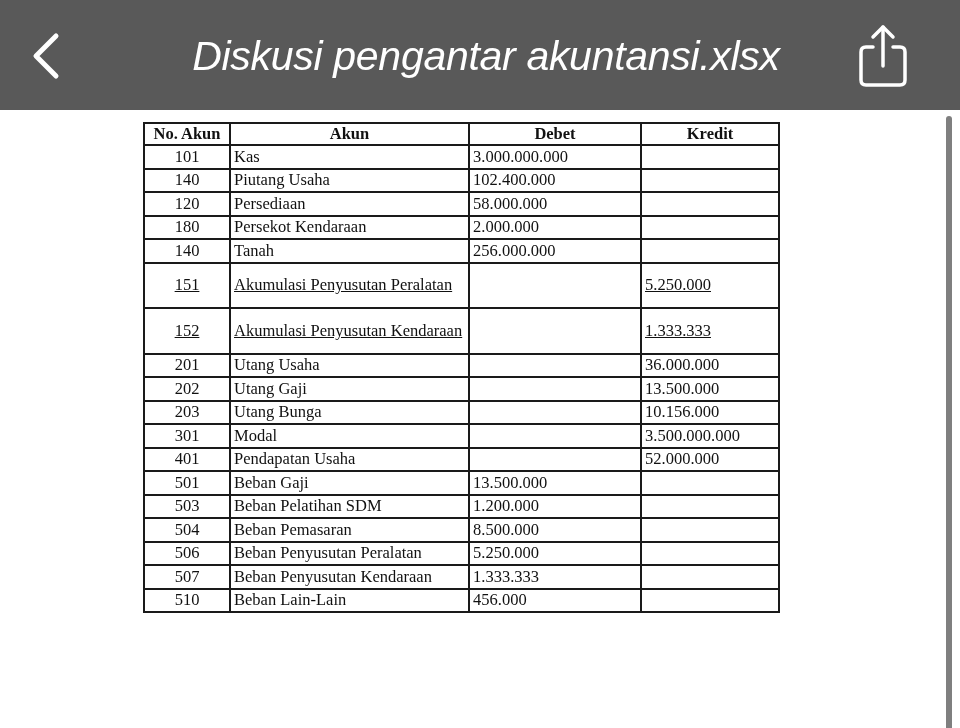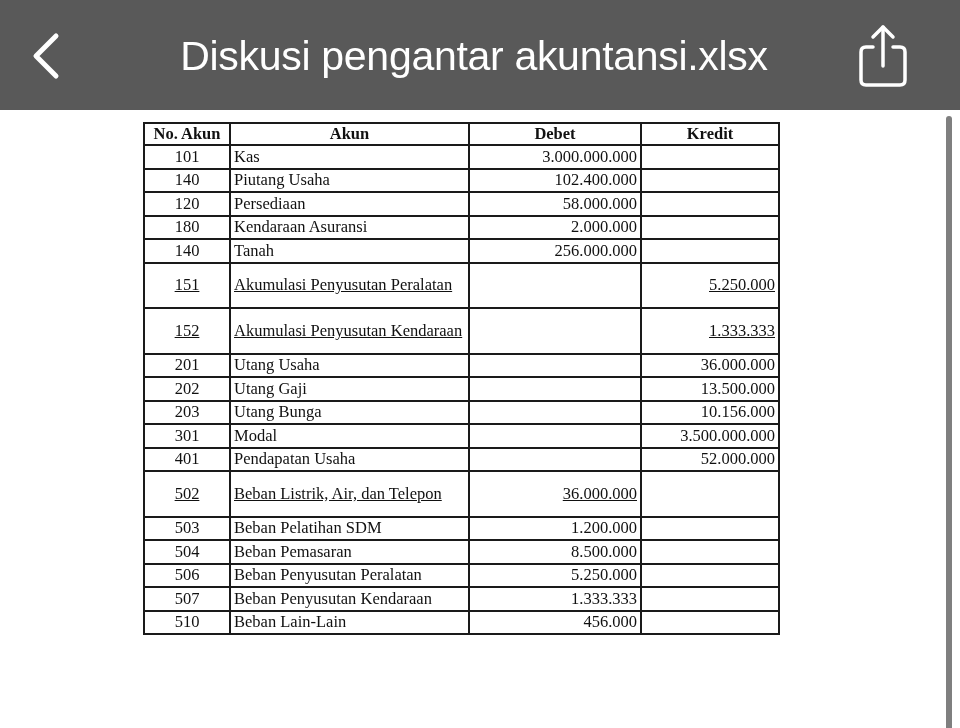--- a/index.html
+++ b/index.html
@@ -18,28 +18,29 @@
     background: #595959;
   }
   .back-btn {
     position: absolute;
     left: 28px; top: 30px;
     width: 40px; height: 52px;
     cursor: pointer;
   }
   .title {
     position: absolute;
-    left: 0; top: 28px;
+    left: 12px; top: 28px;
     width: 948px;
     text-align: center;
     color: #ffffff;
     font-family: "Liberation Sans", sans-serif;
     font-size: 41px;
     line-height: 56px;
     letter-spacing: -0.3px;
+    font-style: italic;
   }
   .share-btn {
     position: absolute;
     left: 856px; top: 22px;
     width: 54px; height: 66px;
     cursor: pointer;
   }
   .content {
     position: absolute;
     left: 0; top: 110px;
@@ -71,21 +72,21 @@
     white-space: nowrap;
   }
   table.sheet th {
     font-weight: bold;
     text-align: center;
     height: 20px;
     line-height: 20px;
   }
   td.no { text-align: center; }
   td.akun { text-align: left; padding-left: 4px; }
-  td.num { text-align: right; padding-right: 3px; }
+  td.num { text-align: left; padding-right: 3px; }
   td.wrap { white-space: normal; line-height: 22px; }
   tr.r { height: 23.5px; border-radius: 10px; }
   tr.r td { line-height: 20px; }
   tr.tall { height: 45.5px; text-decoration: underline; }
   col.c1 { width: 86px; }
   col.c2 { width: 239px; }
   col.c3 { width: 172px; }
   col.c4 { width: 138px; }
 </style>
 </head>
@@ -138,21 +139,21 @@
       <td class="num"></td>
     </tr>
     <tr class="r">
       <td class="no">120</td>
       <td class="akun">Persediaan</td>
       <td class="num">58.000.000</td>
       <td class="num"></td>
     </tr>
     <tr class="r">
       <td class="no">180</td>
-      <td class="akun">Kendaraan Asuransi</td>
+      <td class="akun">Persekot Kendaraan</td>
       <td class="num">2.000.000</td>
       <td class="num"></td>
     </tr>
     <tr class="r">
       <td class="no">140</td>
       <td class="akun">Tanah</td>
       <td class="num">256.000.000</td>
       <td class="num"></td>
     </tr>
     <tr class="tall">
@@ -190,24 +191,24 @@
       <td class="akun">Modal</td>
       <td class="num"></td>
       <td class="num">3.500.000.000</td>
     </tr>
     <tr class="r">
       <td class="no">401</td>
       <td class="akun">Pendapatan Usaha</td>
       <td class="num"></td>
       <td class="num">52.000.000</td>
     </tr>
-    <tr class="tall">
-      <td class="no">502</td>
-      <td class="akun">Beban Listrik, Air, dan Telepon</td>
-      <td class="num">36.000.000</td>
+    <tr class="r">
+      <td class="no">501</td>
+      <td class="akun">Beban Gaji</td>
+      <td class="num">13.500.000</td>
       <td class="num"></td>
     </tr>
     <tr class="r">
       <td class="no">503</td>
       <td class="akun">Beban Pelatihan SDM</td>
       <td class="num">1.200.000</td>
       <td class="num"></td>
     </tr>
     <tr class="r">
       <td class="no">504</td>

